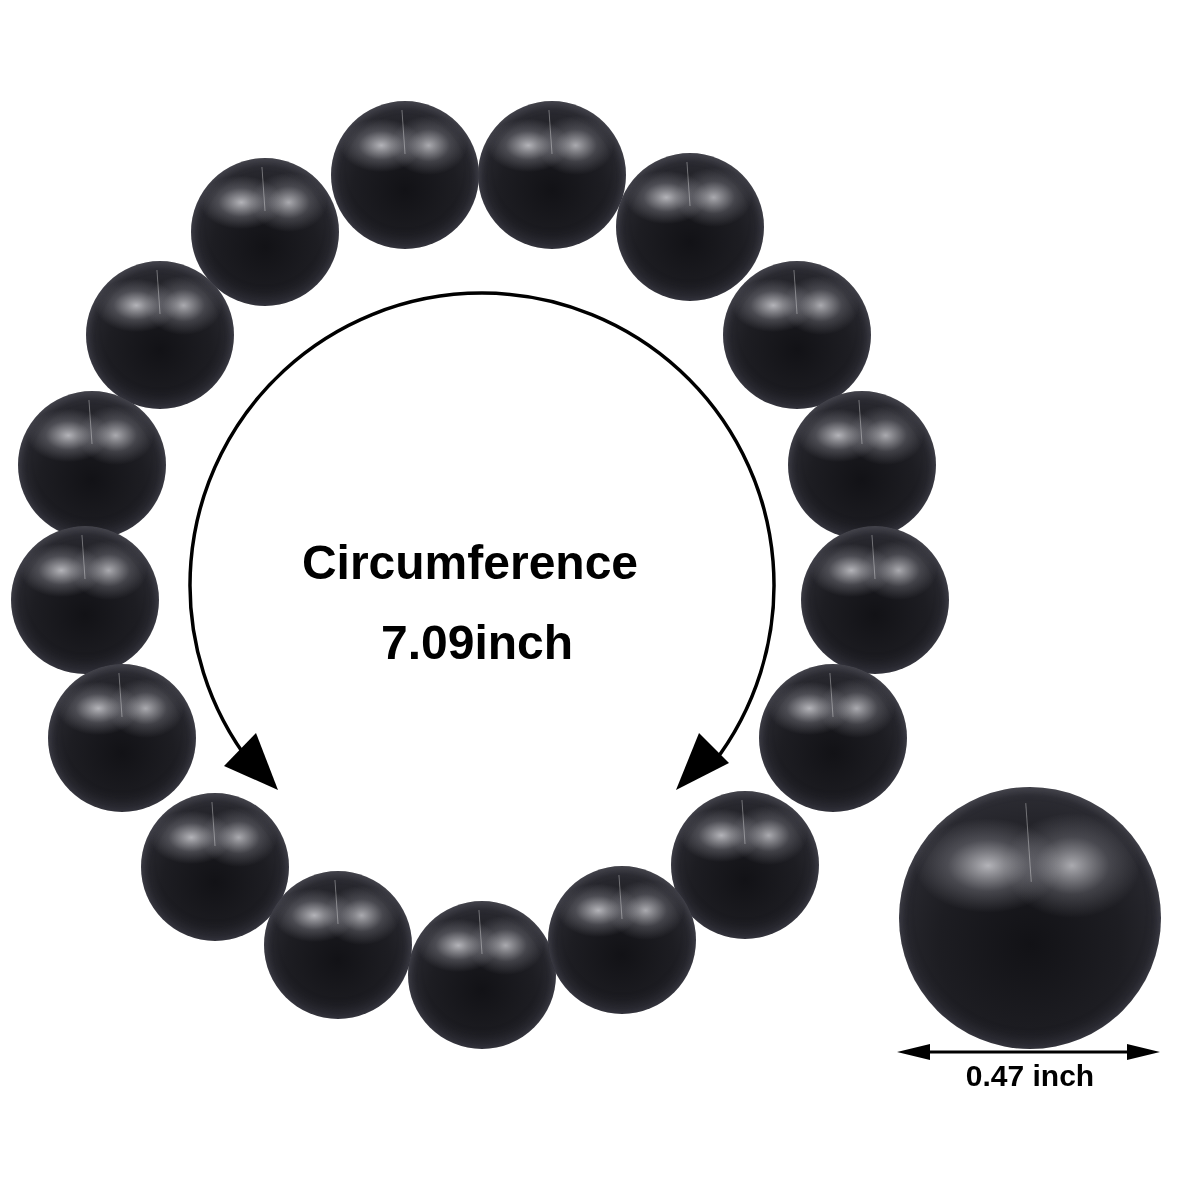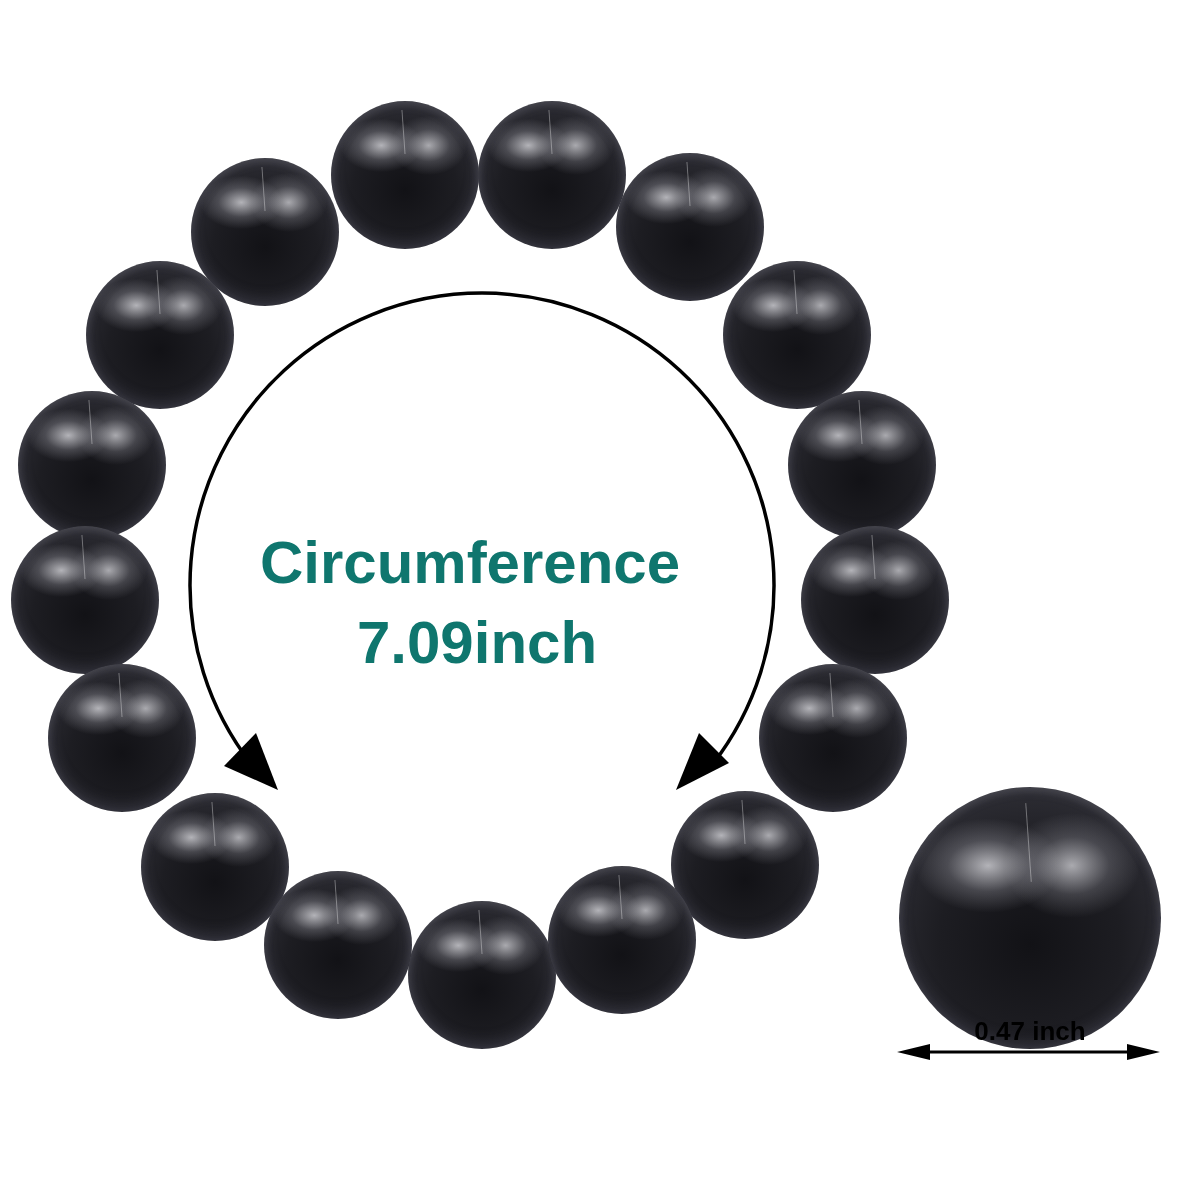--- a/index.html
+++ b/index.html
@@ -12,25 +12,25 @@
       radial-gradient(circle at 50% 60%, #121216 0%, #1d1d22 45%, #2e2e35 78%, #3d3d45 92%, #1a1a1e 100%);
     box-shadow: inset 0 -6px 14px rgba(90,90,105,0.35), inset 0 4px 8px rgba(120,120,130,0.35);
   }
   .bead::after {
     content:""; position:absolute; left:50%; top:6%; width:1px; height:30%;
     background:rgba(255,255,255,0.35); transform:translateX(-2px) rotate(-4deg);
   }
   svg.overlay { position:absolute; left:0; top:0; }
   .title-text {
     position:absolute; left:0; width:940px; text-align:center;
-    font-weight:bold; color:#0f766e; font-size:60px; line-height:70px;
+    font-weight:bold; color:#000000; font-size:48px; line-height:70px;
   }
   .size-label {
-    position:absolute; left:900px; width:260px; top:1016px; text-align:center;
-    font-weight:bold; font-size:26px; color:#000;
+    position:absolute; left:900px; width:260px; top:1059px; text-align:center;
+    font-weight:bold; font-size:30px; color:#000;
   }
 </style>
 </head>
 <body>
 
 <div id="bead-layer">
     <div class="bead" style="width: 148px; height: 148px; left: 331px; top: 101px;"></div>
     <div class="bead" style="width: 148px; height: 148px; left: 478px; top: 101px;"></div>
     <div class="bead" style="width: 148px; height: 148px; left: 616px; top: 153px;"></div>
     <div class="bead" style="width: 148px; height: 148px; left: 191px; top: 158px;"></div>

